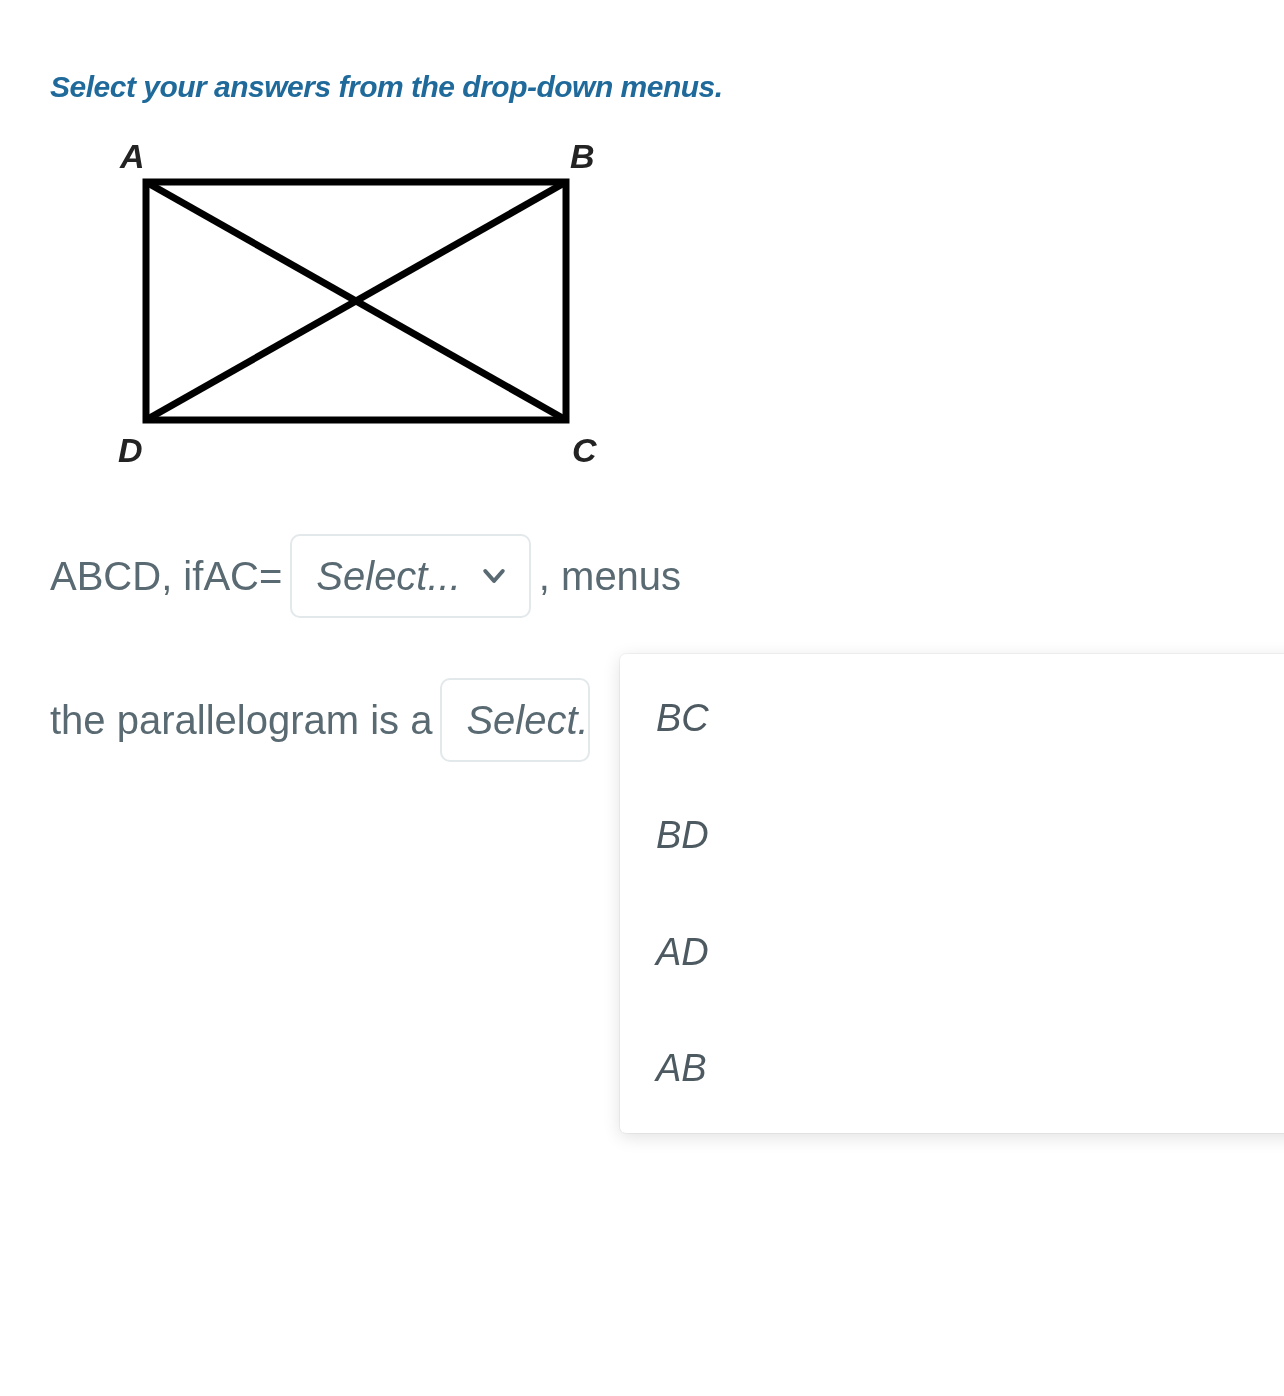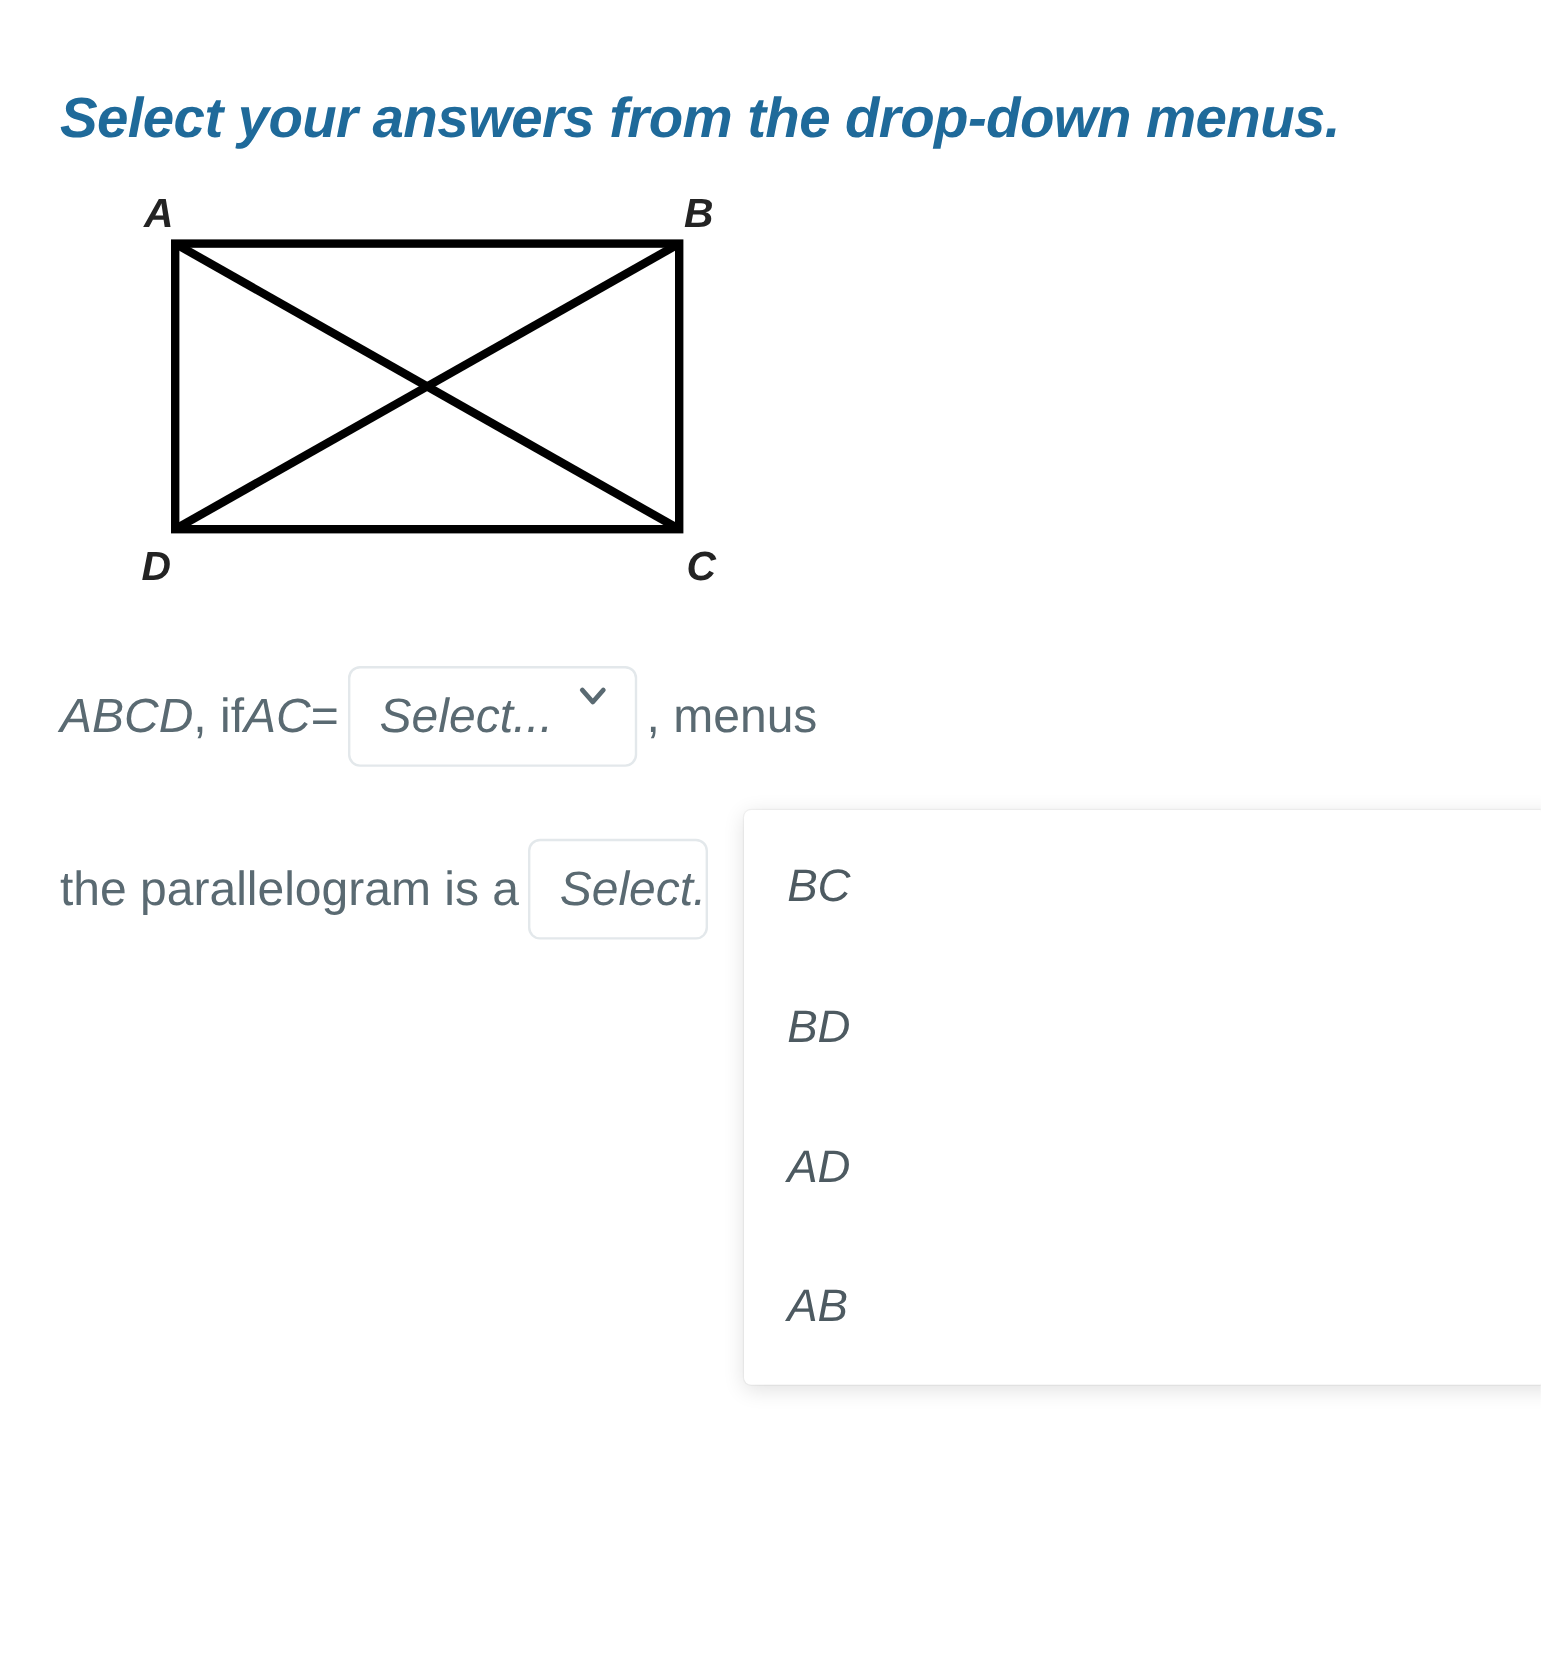--- a/index.html
+++ b/index.html
@@ -9,21 +9,21 @@
     height: 1396px;
     background: #ffffff;
     font-family: "Segoe UI", "Helvetica Neue", Arial, sans-serif;
     color: #5a6a72;
   }
   .page {
     padding: 70px 40px 40px 50px;
     box-sizing: border-box;
   }
   .instruction {
-    font-size: 47px;
+    font-size: 30px;
     font-weight: 700;
     font-style: italic;
     color: #1f6a9a;
     margin-bottom: 30px;
     letter-spacing: -0.5px;
   }
   .figure {
     margin-left: 30px;
     margin-bottom: 60px;
   }
@@ -48,24 +48,24 @@
     align-items: center;
     flex-wrap: nowrap;
     margin-bottom: 60px;
   }
   .row2 {
     display: flex;
     align-items: center;
     flex-wrap: nowrap;
   }
   .italic {
-    font-style: italic;
   }
   .dropdown {
     display: inline-flex;
+    align-items: center;
     border: 2px solid #e3e8eb;
     border-radius: 10px;
     padding: 8px 20px 8px 24px;
     margin: 0 8px;
     font-size: 40px;
     font-style: italic;
     color: #5a6a72;
     background: #fff;
     box-sizing: border-box;
     white-space: nowrap;

